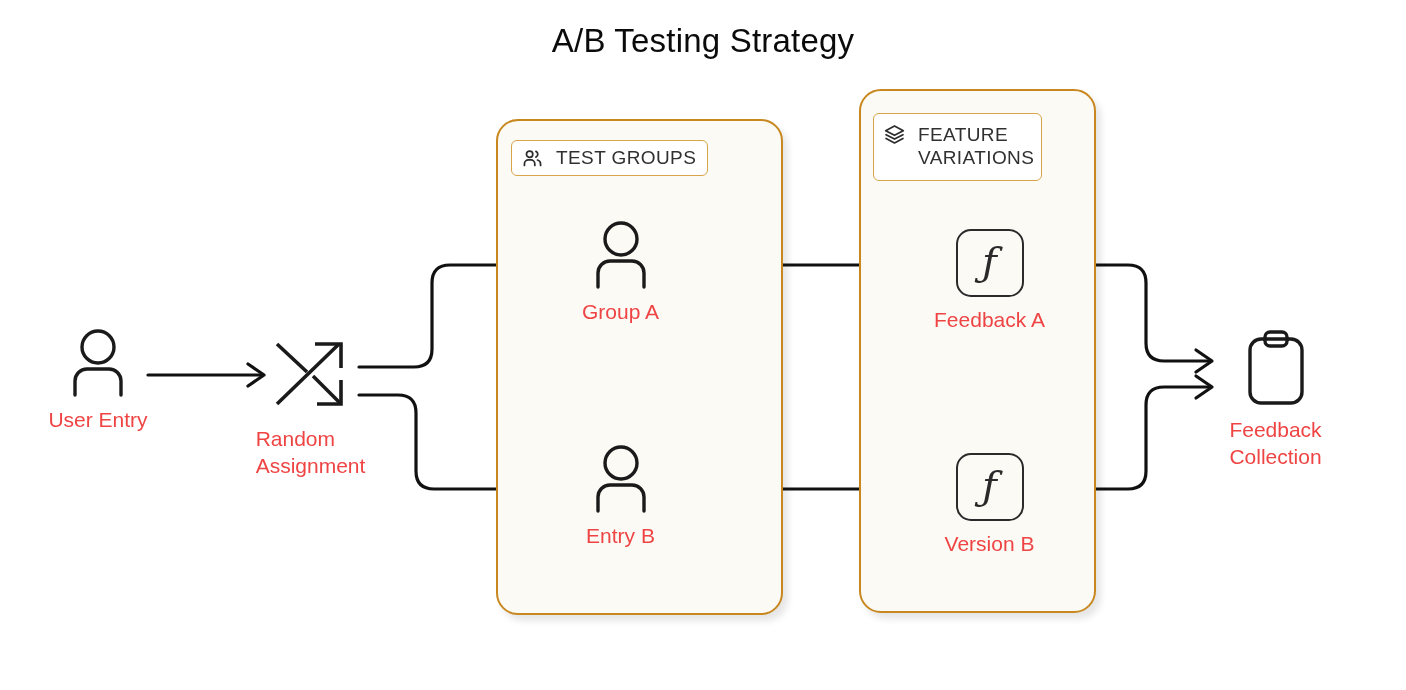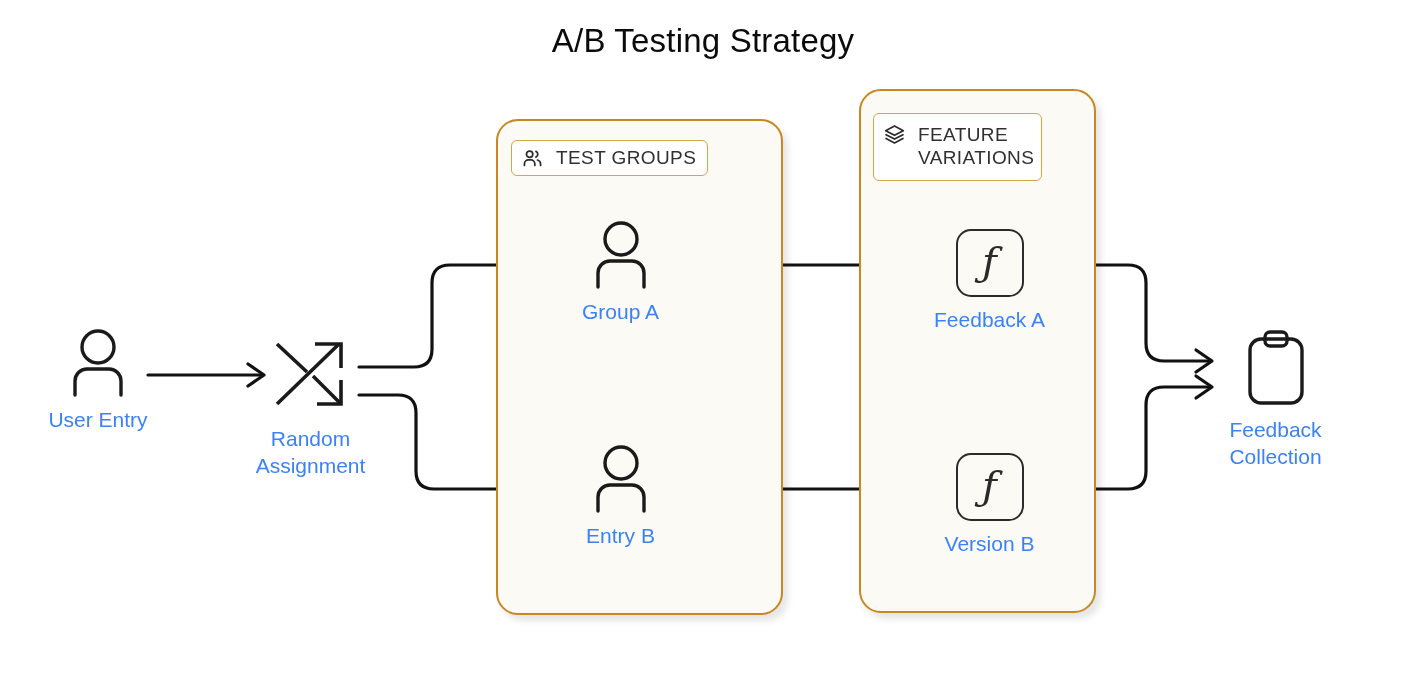--- a/index.html
+++ b/index.html
@@ -97,22 +97,22 @@
   
   .node {
     position: absolute;
     display: flex;
     flex-direction: column;
     align-items: center;
   }
   .node-label {
     margin-top: 9px;
     font-size: 21px;
-    color: #3b82f6;
-    text-align: center;
+    color: #ef4444;
+    text-align: left;
     line-height: 1.30;
     white-space: pre-line;
   }
   .node-icon { display: block; }
 
   #node-user-entry    { left: 36px;   top: 327px; width: 124px; }
   #node-random        { left: 243px;  top: 332px; width: 135px; }
   #node-group-a       { left: 557px;  top: 219px; width: 127px; }
   #node-group-b       { left: 557px;  top: 443px; width: 127px; }
   #node-version-a     { left: 926px;  top: 229px; width: 127px; }

